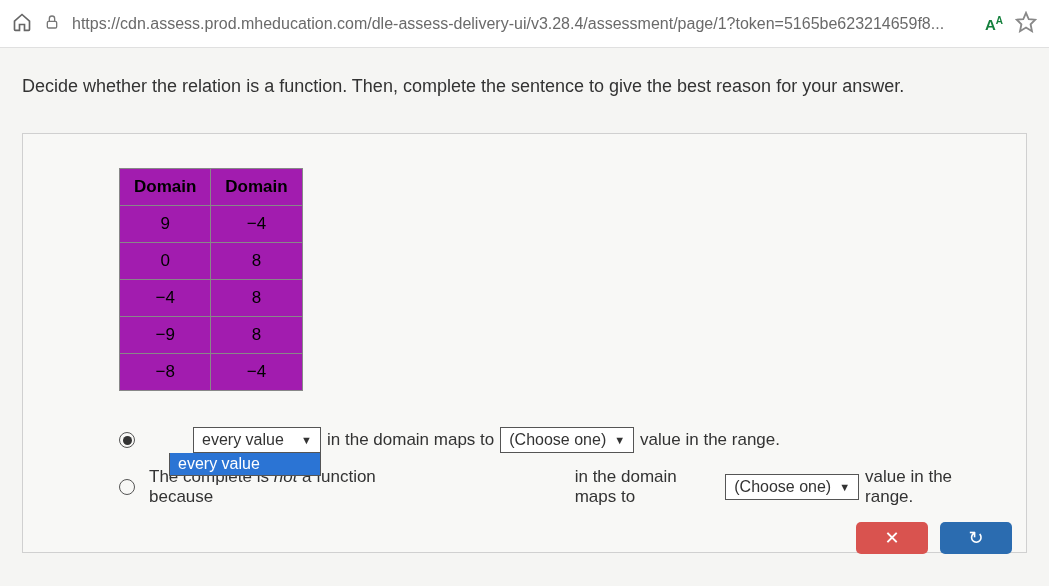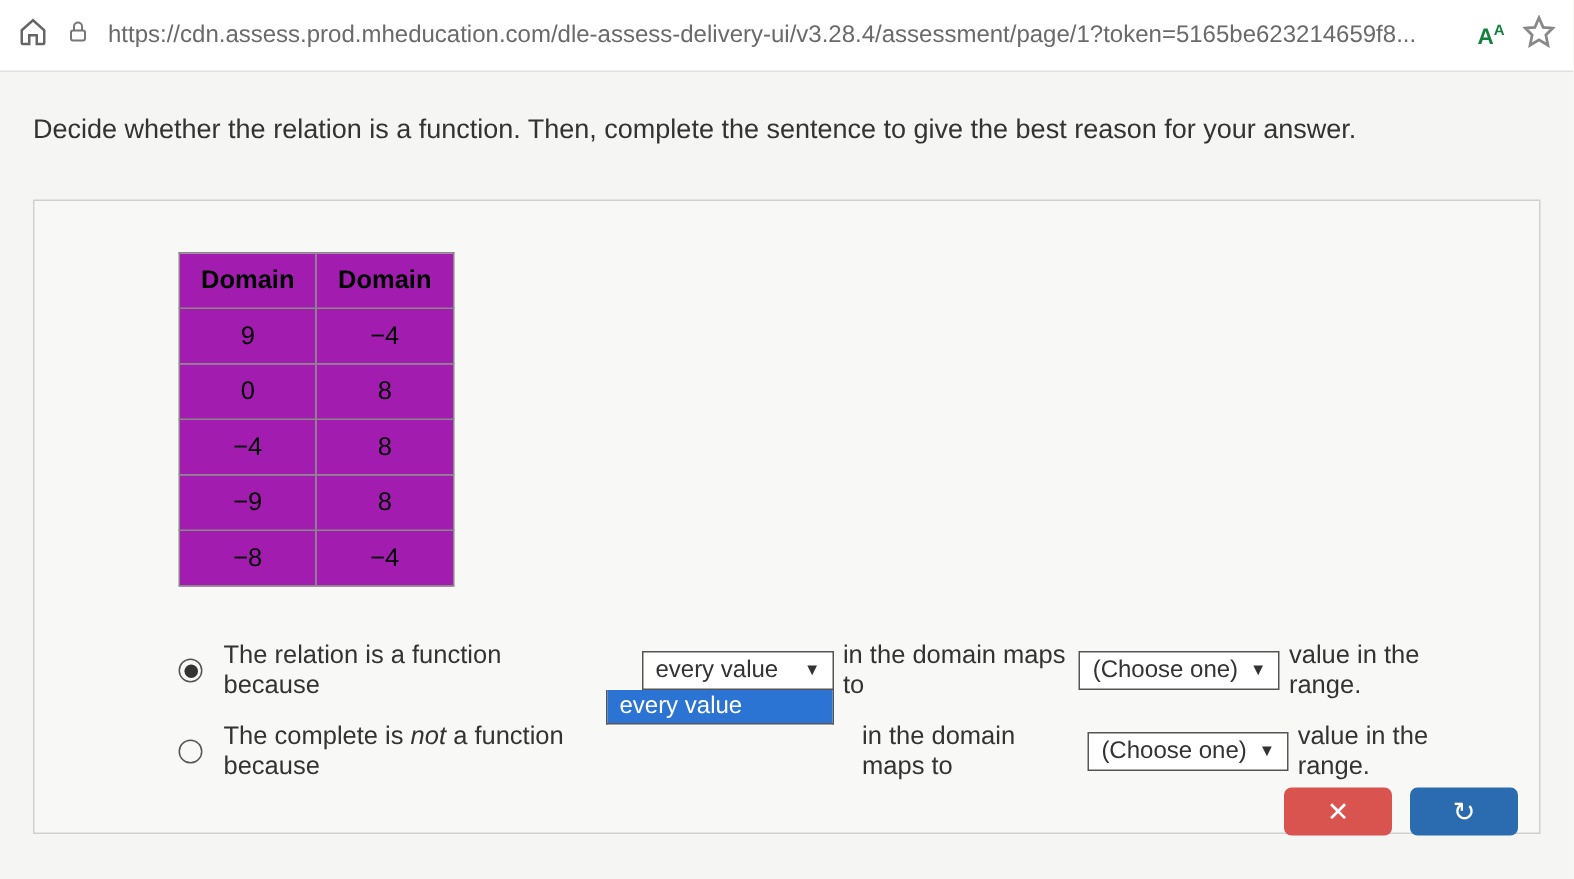--- a/index.html
+++ b/index.html
@@ -230,21 +230,20 @@
         </tr>
         <tr>
           <td>−8</td>
           <td>−4</td>
         </tr>
       </tbody>
     </table>
 
     <div class="answer-row">
       <span class="radio selected"></span>
-      <span>The relation is a function because</span>
       <span style="width:14px;"></span>
       <span class="dropdown-wrap">
         <span class="dropdown" style="min-width:128px; justify-content:space-between;">
           <span>every value</span>
           <span class="triangle">▼</span>
         </span>
         <div class="dropdown-menu">
           <div class="dropdown-option highlighted">every value</div>
         </div>
       </span>

